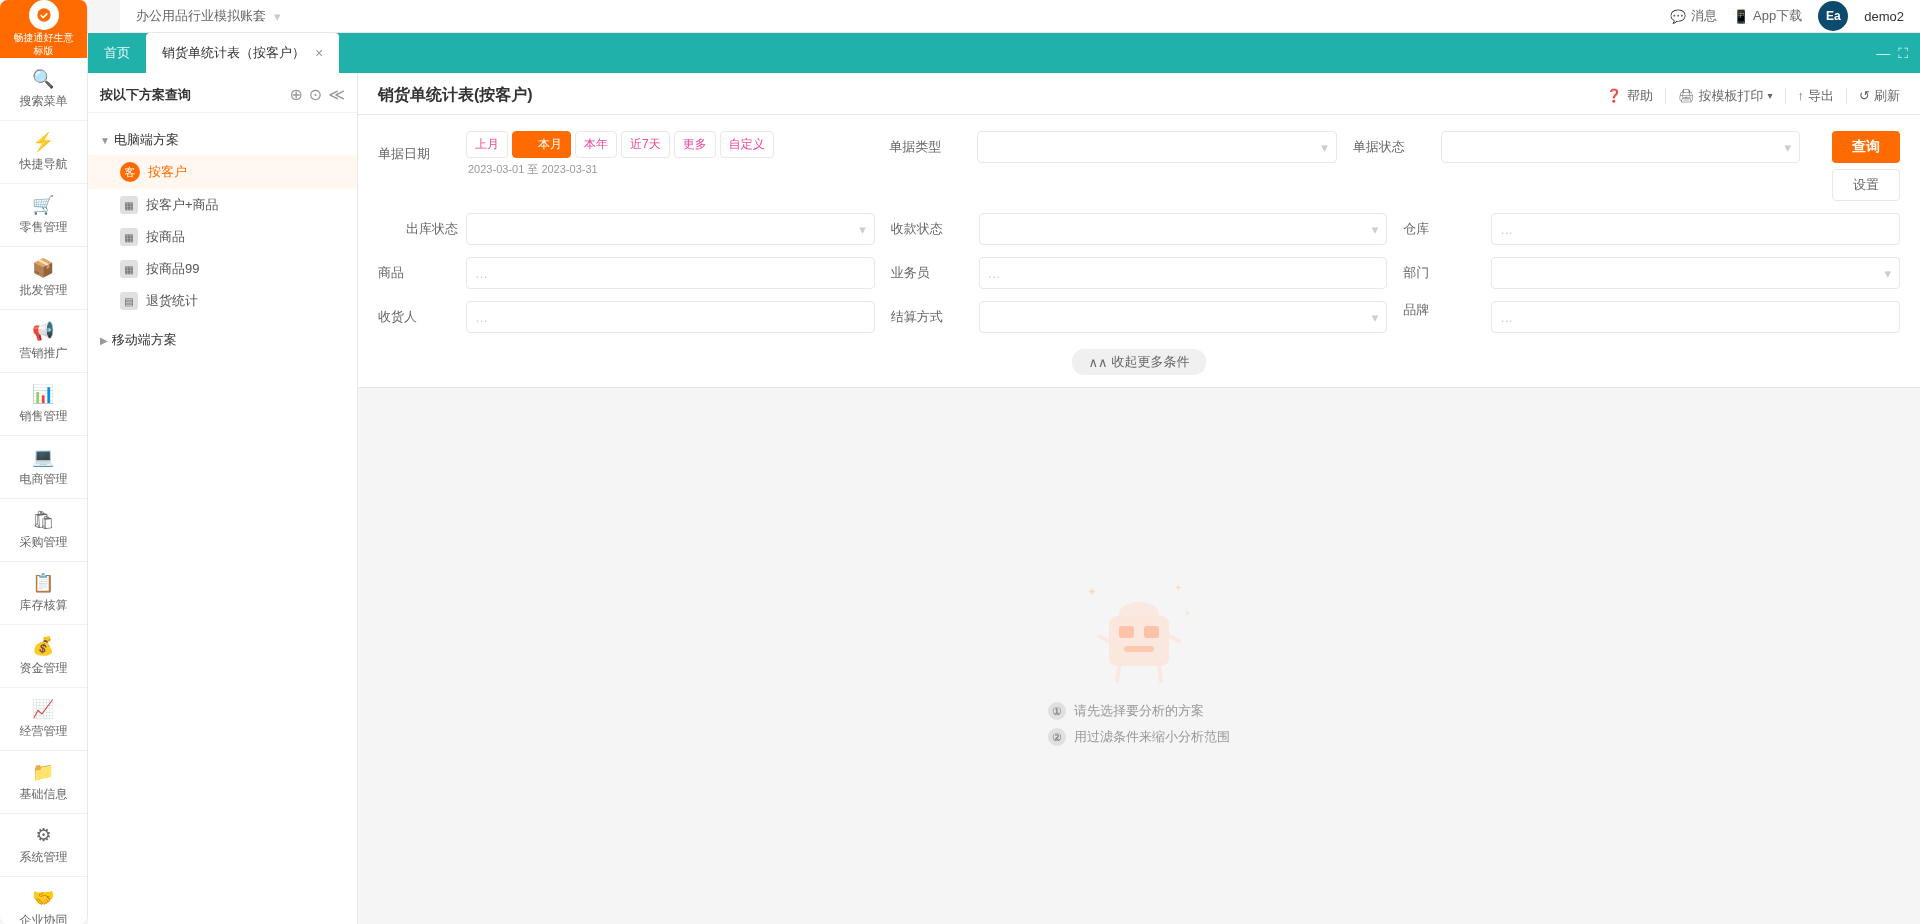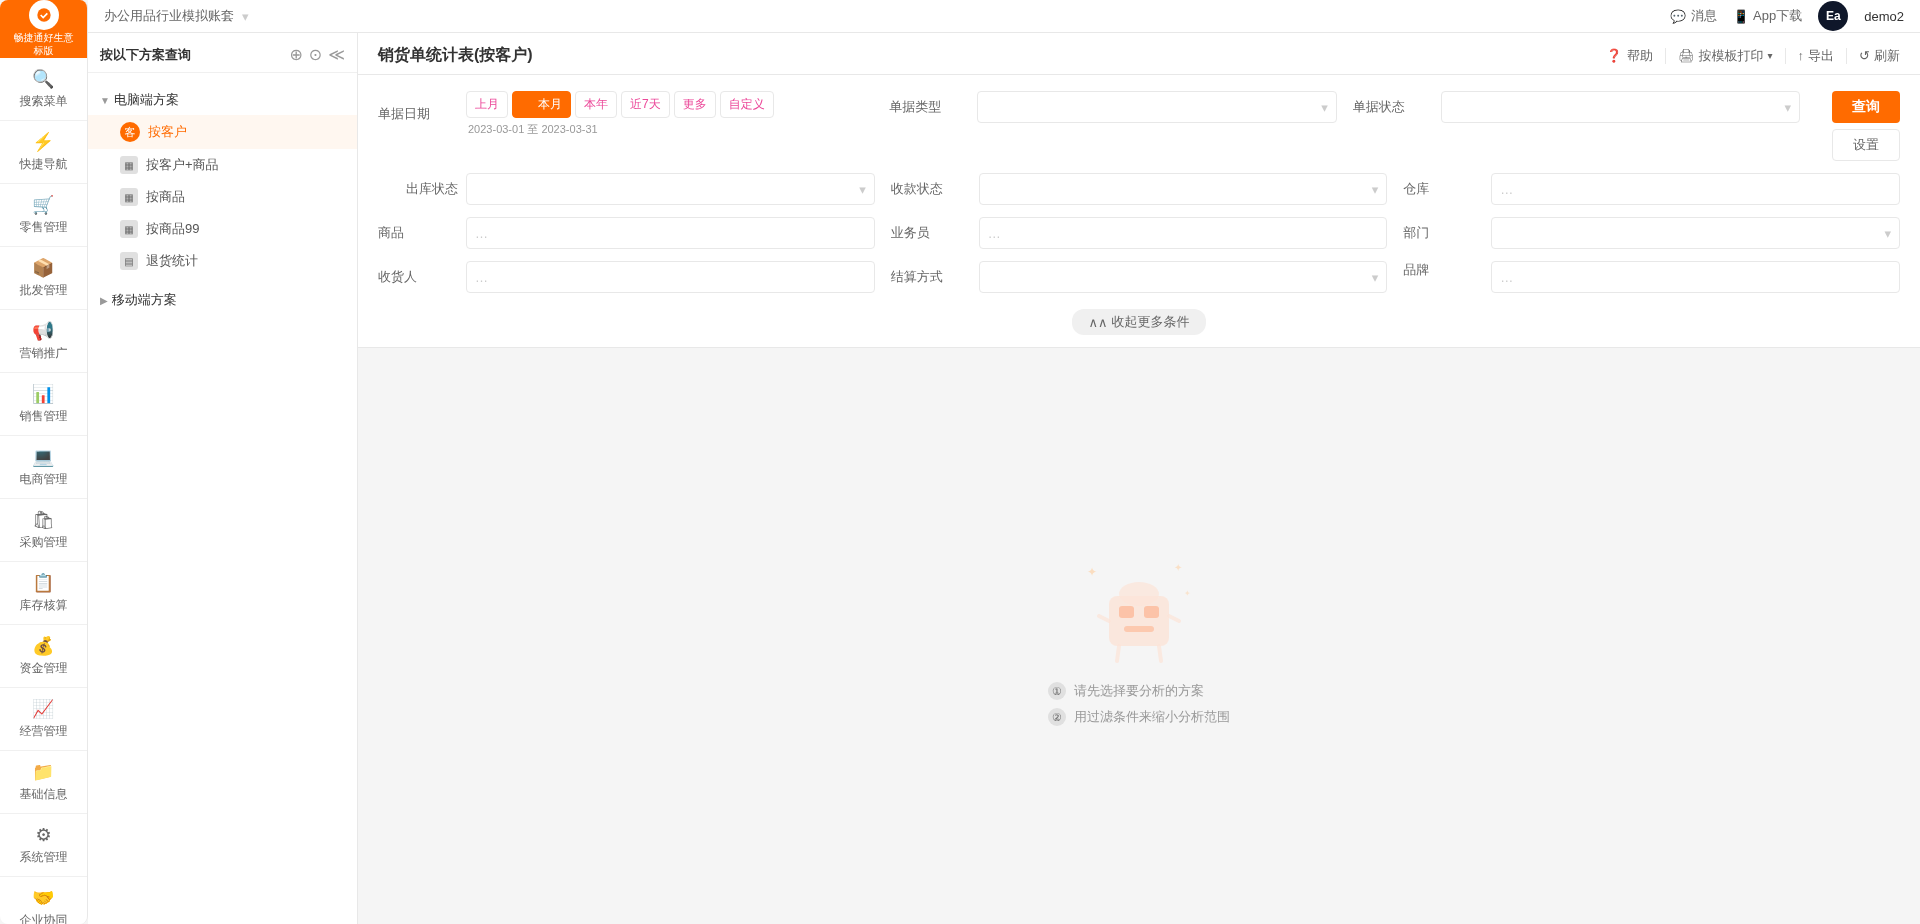--- a/index.html
+++ b/index.html
@@ -66,20 +66,21 @@
     
     .top-header {
       height: 28px;
       background: #fff;
       border-bottom: 1px solid #e8e8e8;
       display: flex;
       align-items: center;
       justify-content: space-between;
       padding: 16px 16px;
       flex-shrink: 0;
+      margin-left: 32px;
     }
     .header-left {
       display: flex;
       align-items: center;
       gap: 8px;
       color: #666;
       font-size: 13px;
     }
     .header-right {
       display: flex;
@@ -91,21 +92,21 @@
       align-items: center;
       gap: 4px;
       color: #666;
       cursor: pointer;
       font-size: 13px;
     }
     .user-avatar {
       width: 30px;
       height: 30px;
       border-radius: 50%;
-      background: #0f172a;
+      background: #0c4a6e;
       display: flex;
       align-items: center;
       justify-content: center;
       color: #fff;
       font-size: 12px;
       font-weight: bold;
     }
 
     
     .tab-bar {
@@ -508,20 +509,33 @@
         <span>📱</span>
         <span>App下载</span>
       </div>
       <div class="user-avatar">
         <span>Ea</span>
       </div>
       <span style="color:#333;">demo2</span>
     </div>
   </div>
 
+  <div class="tab-bar">
+    <div class="tab home-tab">
+      <span>首页</span>
+    </div>
+    <div class="tab active-tab">
+      <span>销货单统计表（按客户）</span>
+      <span class="close-tab">×</span>
+    </div>
+    <div class="window-controls">
+      <span style="font-size:14px;">—</span>
+      <span style="font-size:14px;">⛶</span>
+    </div>
+  </div>
 
   <div class="content-area">
 
     <div class="left-panel">
       <div class="left-panel-header">
         <span class="left-panel-title">按以下方案查询</span>
         <div class="left-panel-actions">
           <span class="action-icon" title="添加">⊕</span>
           <span class="action-icon" title="设置">⊙</span>
           <span class="action-icon" title="收起">≪</span>

